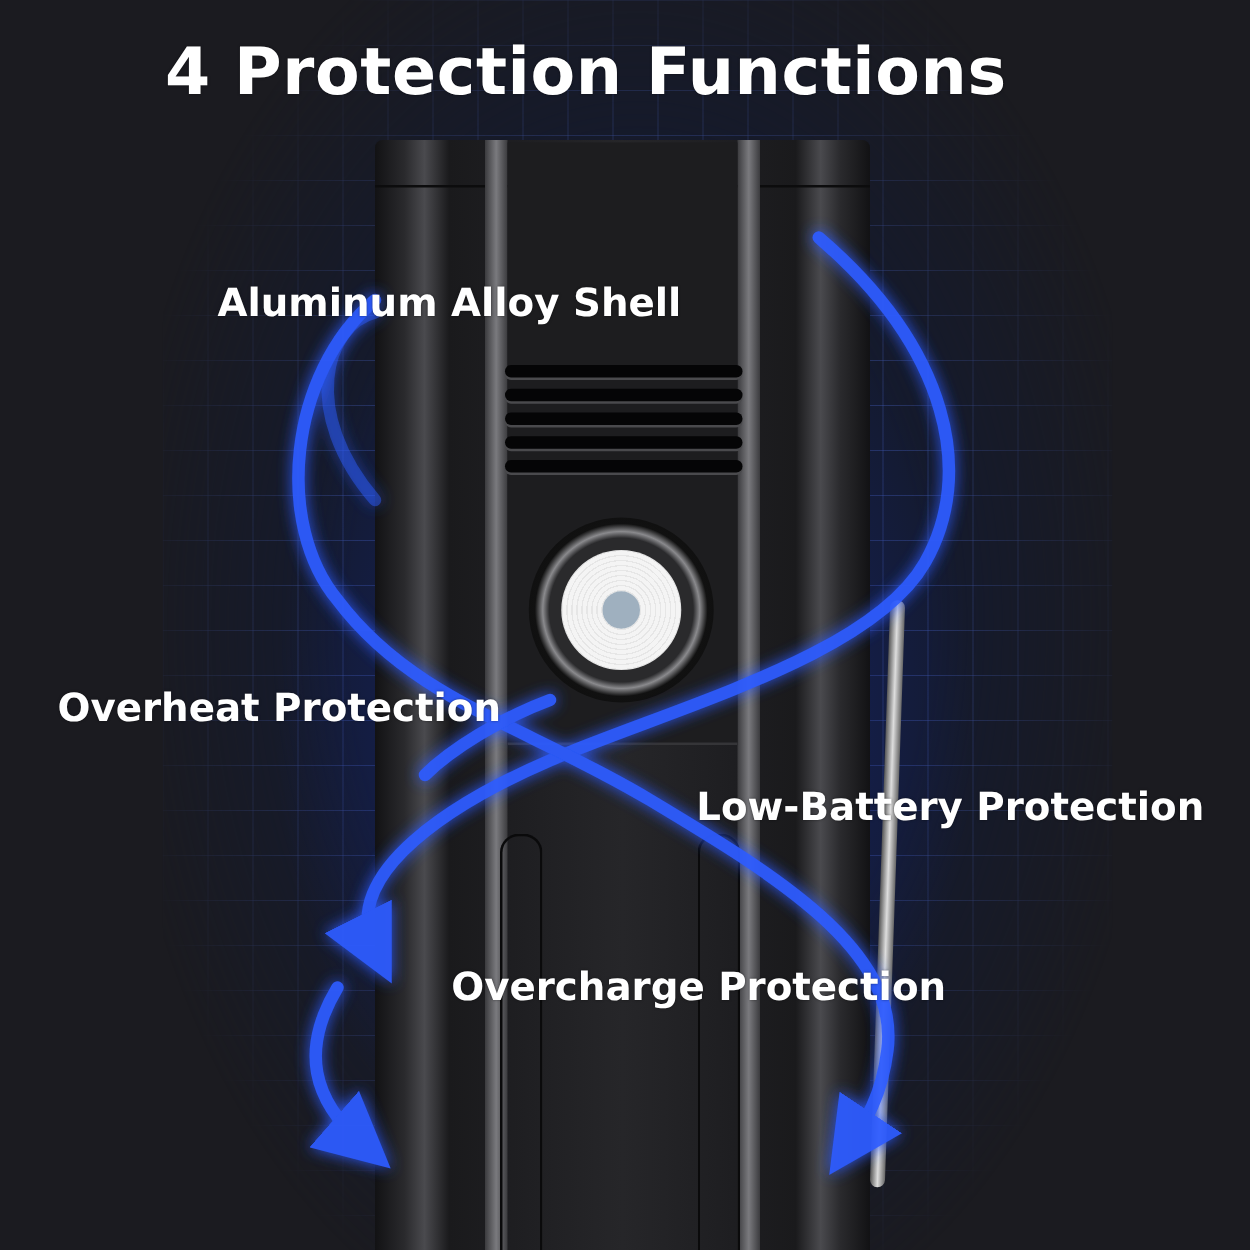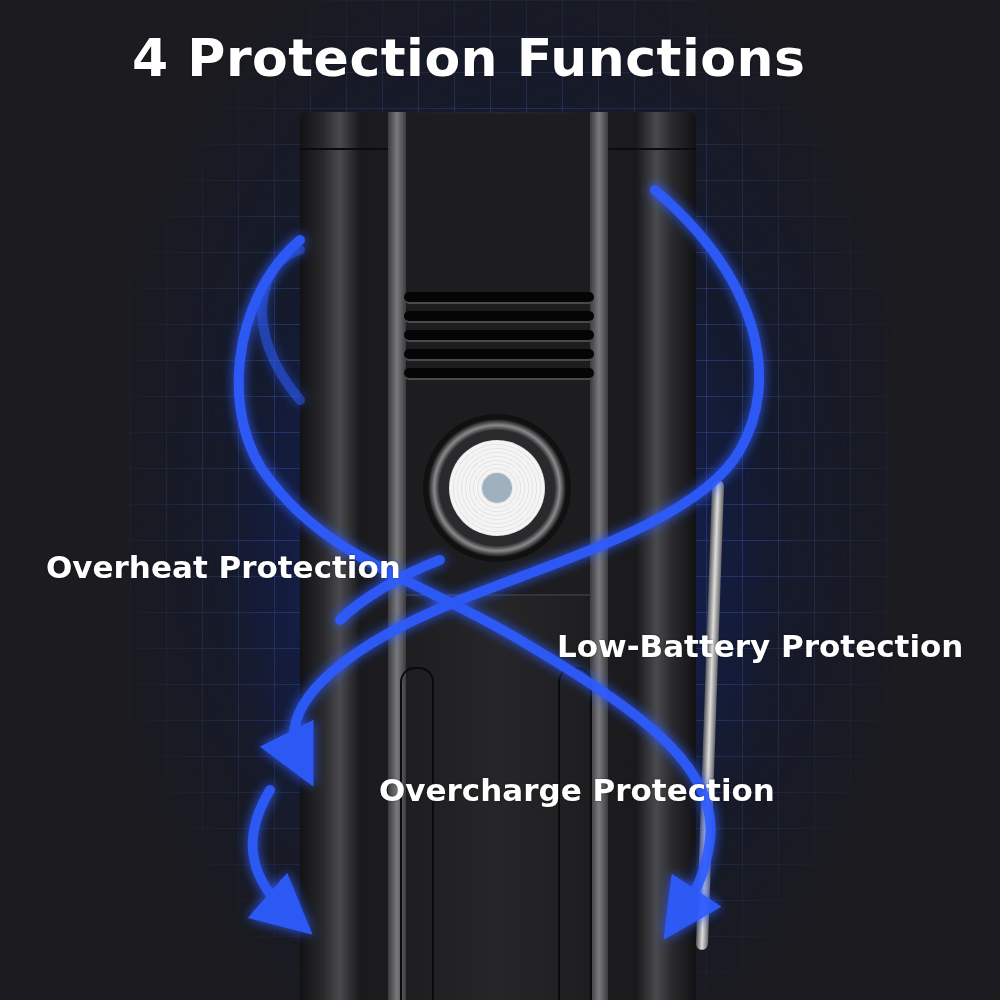--- a/index.html
+++ b/index.html
@@ -31,21 +31,21 @@
   .button-dot{position:absolute;left:182px;top:361px;width:30px;height:30px;border-radius:50%;background:#9fb0bf;}
   .slot{position:absolute;top:555px;width:30px;height:400px;border-radius:15px 15px 0 0;border:2px solid #0a0a0b;border-bottom:none;}
   .clip{position:absolute;left:704px;top:480px;width:12px;height:470px;background:linear-gradient(90deg,#555,#ddd,#666);border-radius:6px;transform:rotate(2deg);}
   svg.curves{position:absolute;left:0;top:0;width:1000px;height:1000px;}
   .label{position:absolute;color:#fff;font-weight:bold;white-space:nowrap;text-shadow:0 0 2px rgba(0,0,0,.5);}
   .title{left:132px;top:28px;font-size:52px;letter-spacing:0.5px;}
   .subtitle{left:765px;top:106px;font-size:31px;}
   .f1{left:174px;top:225px;font-size:31px;}
   .f2{left:46px;top:549px;font-size:31px;}
   .f3{left:557px;top:628px;font-size:31px;}
-  .f4{left:379px;top:772px;font-size:31px;}
+  .f4{left:361px;top:772px;font-size:31px;}
 </style>
 </head>
 <body>
 
 <div class="stage">
   <div class="grid"></div>
   <div class="glow"></div>
 
   <div class="device">
     <div class="cap-line"></div>
@@ -81,16 +81,17 @@
     <g fill="none" stroke="#2d5bff" stroke-width="10" stroke-linecap="round" filter="url(#g)" opacity="0.95">
       <path d="M300,400 C240,330 260,260 300,250" opacity="0.5"></path>
       <path d="M655,190 C760,280 780,380 740,450 C700,520 560,560 460,600 C360,640 270,700 300,760" marker-end="url(#ah)"></path>
       <path d="M300,240 C230,300 220,420 270,480 C330,560 420,580 520,640 C620,700 720,760 710,840 C705,880 690,900 680,915" marker-end="url(#ah)"></path>
       <path d="M270,790 C240,840 250,880 290,915" marker-end="url(#ah)"></path>
       <path d="M440,560 C400,575 360,600 340,620"></path>
     </g>
   </svg>
 
   <div class="label title">4 Protection Functions</div>
+  <div class="label f1">Aluminum Alloy Shell</div>
   <div class="label f2">Overheat Protection</div>
   <div class="label f3">Low-Battery Protection</div>
   <div class="label f4">Overcharge Protection</div>
 </div>
 
 </body></html>

